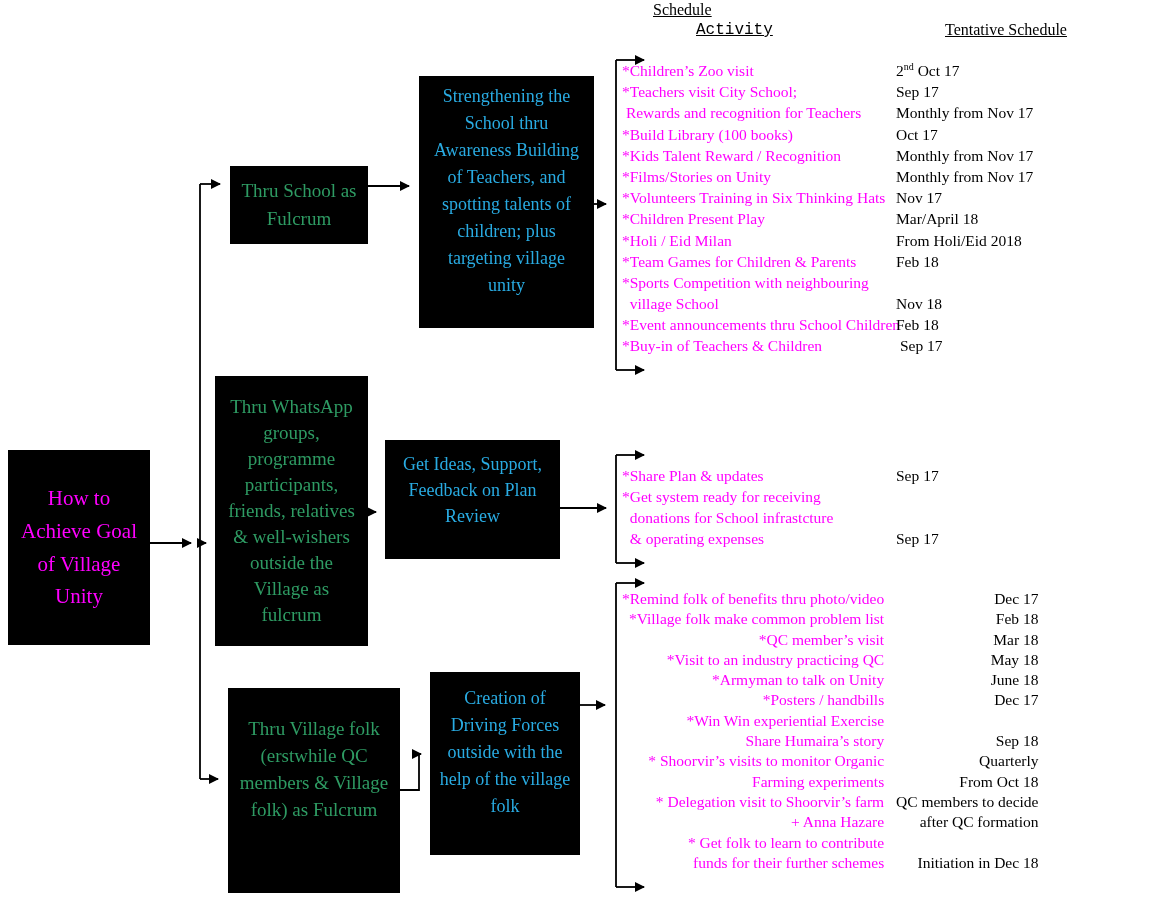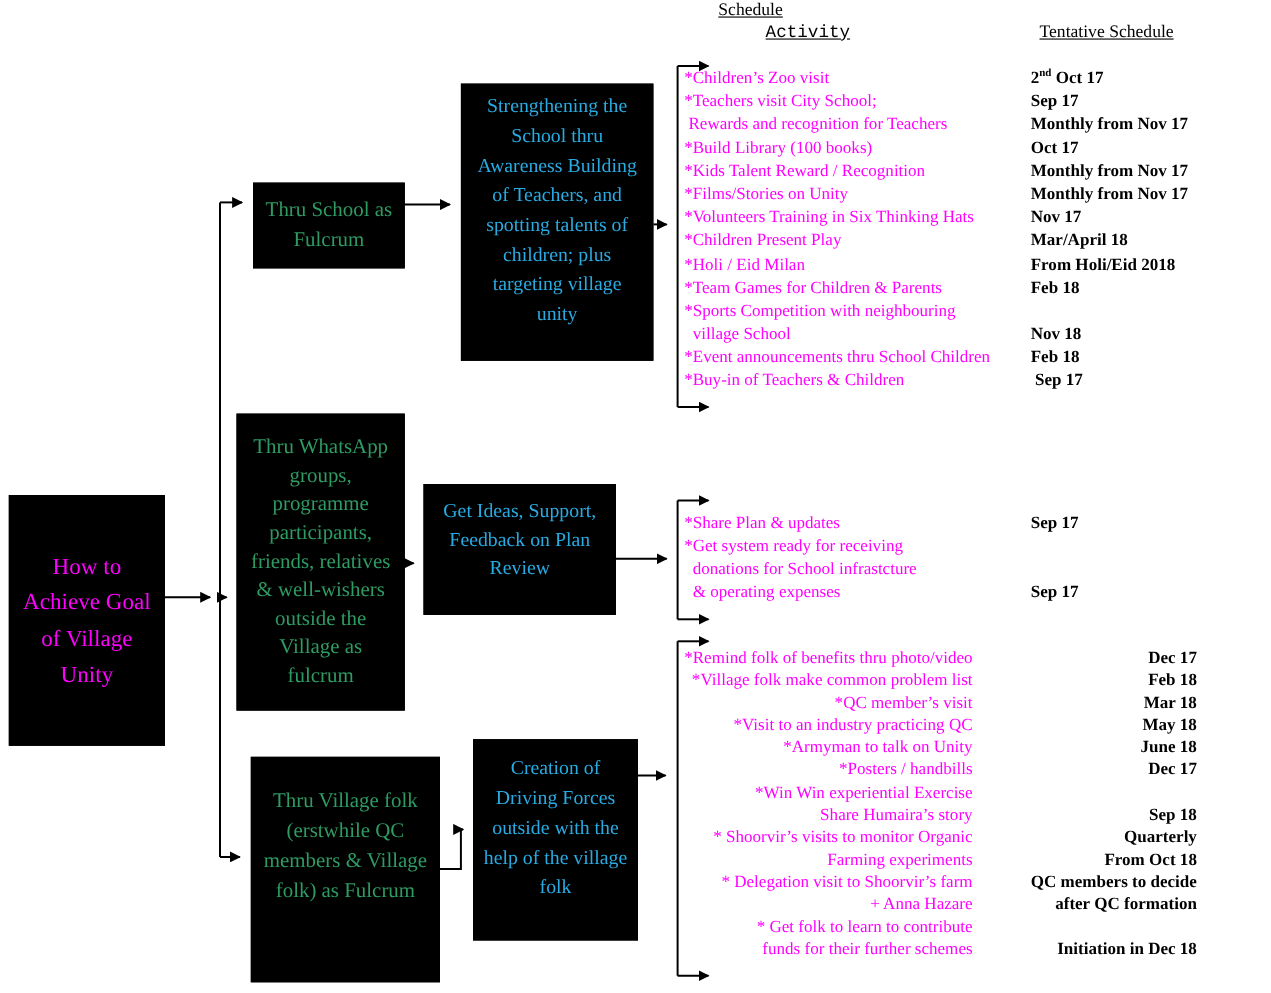--- a/index.html
+++ b/index.html
@@ -13,37 +13,37 @@
     position:relative;width:1155px;height:903px;background:#fff;overflow:hidden;
     font-family:"Liberation Serif","DejaVu Serif",serif;color:var(--ink);
   }
   svg.connectors{position:absolute;left:0;top:0;width:1155px;height:903px;pointer-events:none;}
   svg.connectors line, svg.connectors polyline{stroke:var(--ink);stroke-width:1.8;fill:none;}
 
   .box{
     position:absolute;box-sizing:border-box;border:1.6px solid var(--ink);background:#000000;
     display:flex;justify-content:center;text-align:center;
   }
-  .box-goal{left:8px;top:450px;width:142px;height:228px;align-items:center;font-size:21px;line-height:1.55;color:var(--magenta);padding:0 8px;}
+  .box-goal{left:8px;top:450px;width:142px;height:195px;align-items:center;font-size:21px;line-height:1.55;color:var(--magenta);padding:0 8px;}
   .box-school{left:230px;top:166px;width:138px;height:78px;align-items:center;font-size:19px;line-height:1.5;color:var(--green);padding:0 6px;justify-content:center;}
   .box-strengthening{left:419px;top:76px;width:175px;height:252px;align-items:flex-start;padding:6px 8px 0;font-size:18px;line-height:27px;color:var(--cyan);}
   .box-whatsapp{left:215px;top:376px;width:153px;height:270px;align-items:center;font-size:19px;line-height:26px;color:var(--green);padding:0 6px;}
   .box-getideas{left:385px;top:440px;width:175px;height:119px;align-items:flex-start;padding:10px 6px 0;font-size:18px;line-height:26px;color:var(--cyan);}
   .box-villagefolk{left:228px;top:688px;width:172px;height:205px;align-items:flex-start;padding:26px 8px 0;font-size:19px;line-height:27px;color:var(--green);}
   .box-creation{left:430px;top:672px;width:150px;height:183px;align-items:flex-start;padding:12px 6px 0;font-size:18px;line-height:27px;color:var(--cyan);}
 
   .hdr{position:absolute;font-size:16px;text-decoration:underline;color:var(--ink);}
   .hdr-schedule{left:653px;top:1px;}
   .hdr-activity{left:696px;top:21px;font-family:Liberation Mono, monospace;}
   .hdr-tentative{left:945px;top:21px;}
 
   .list{position:absolute;white-space:pre;font-size:15.5px;}
   .list .row{overflow:visible;}
   .act{color:var(--magenta);left:622px;}
-  .sch{color:var(--ink);left:937px;font-weight:bold;}
+  .sch{color:var(--ink);left:896px;}
   .s1{top:60px;}  .s1 .row{height:21.2px;line-height:21.2px;}
   .s2{top:465px;} .s2 .row{height:21px;line-height:21px;}
   .s3{top:589px;text-align:right;} .s3 .row{height:20.3px;line-height:20.3px;}
   sup{font-size:10px;line-height:0;}
 </style>
 </head>
 <body>
 
 <div class="canvas">
 

